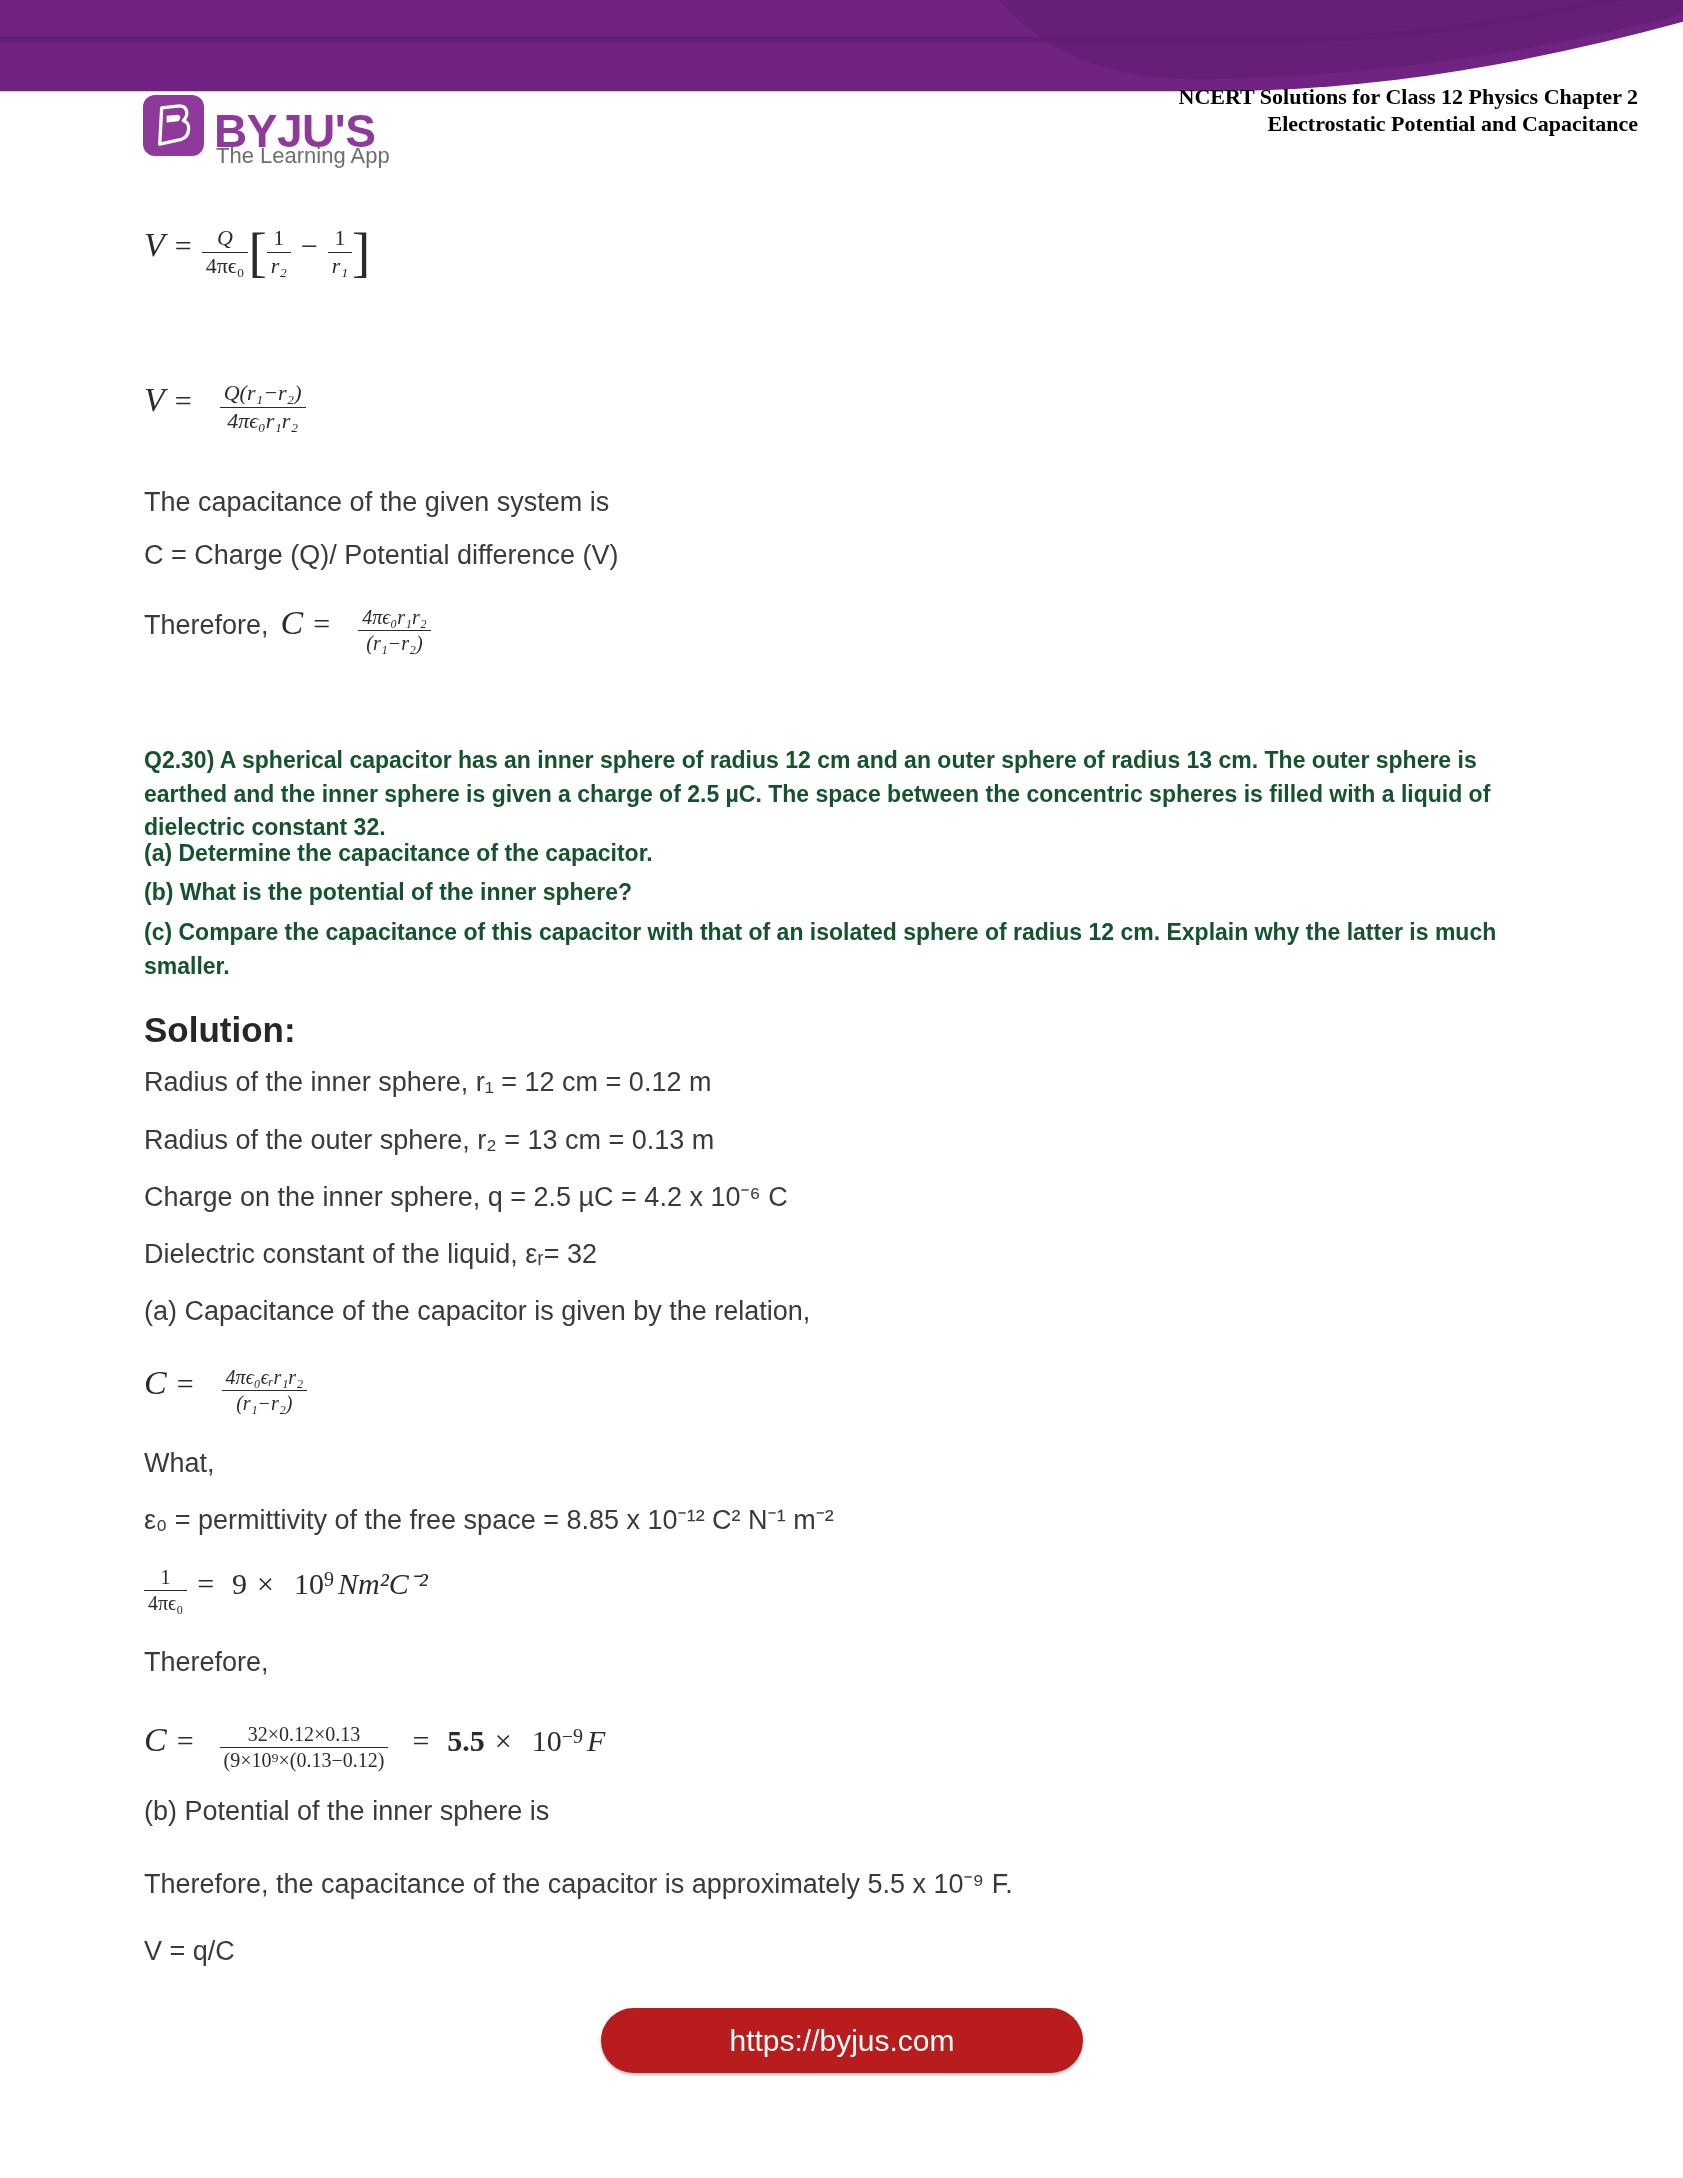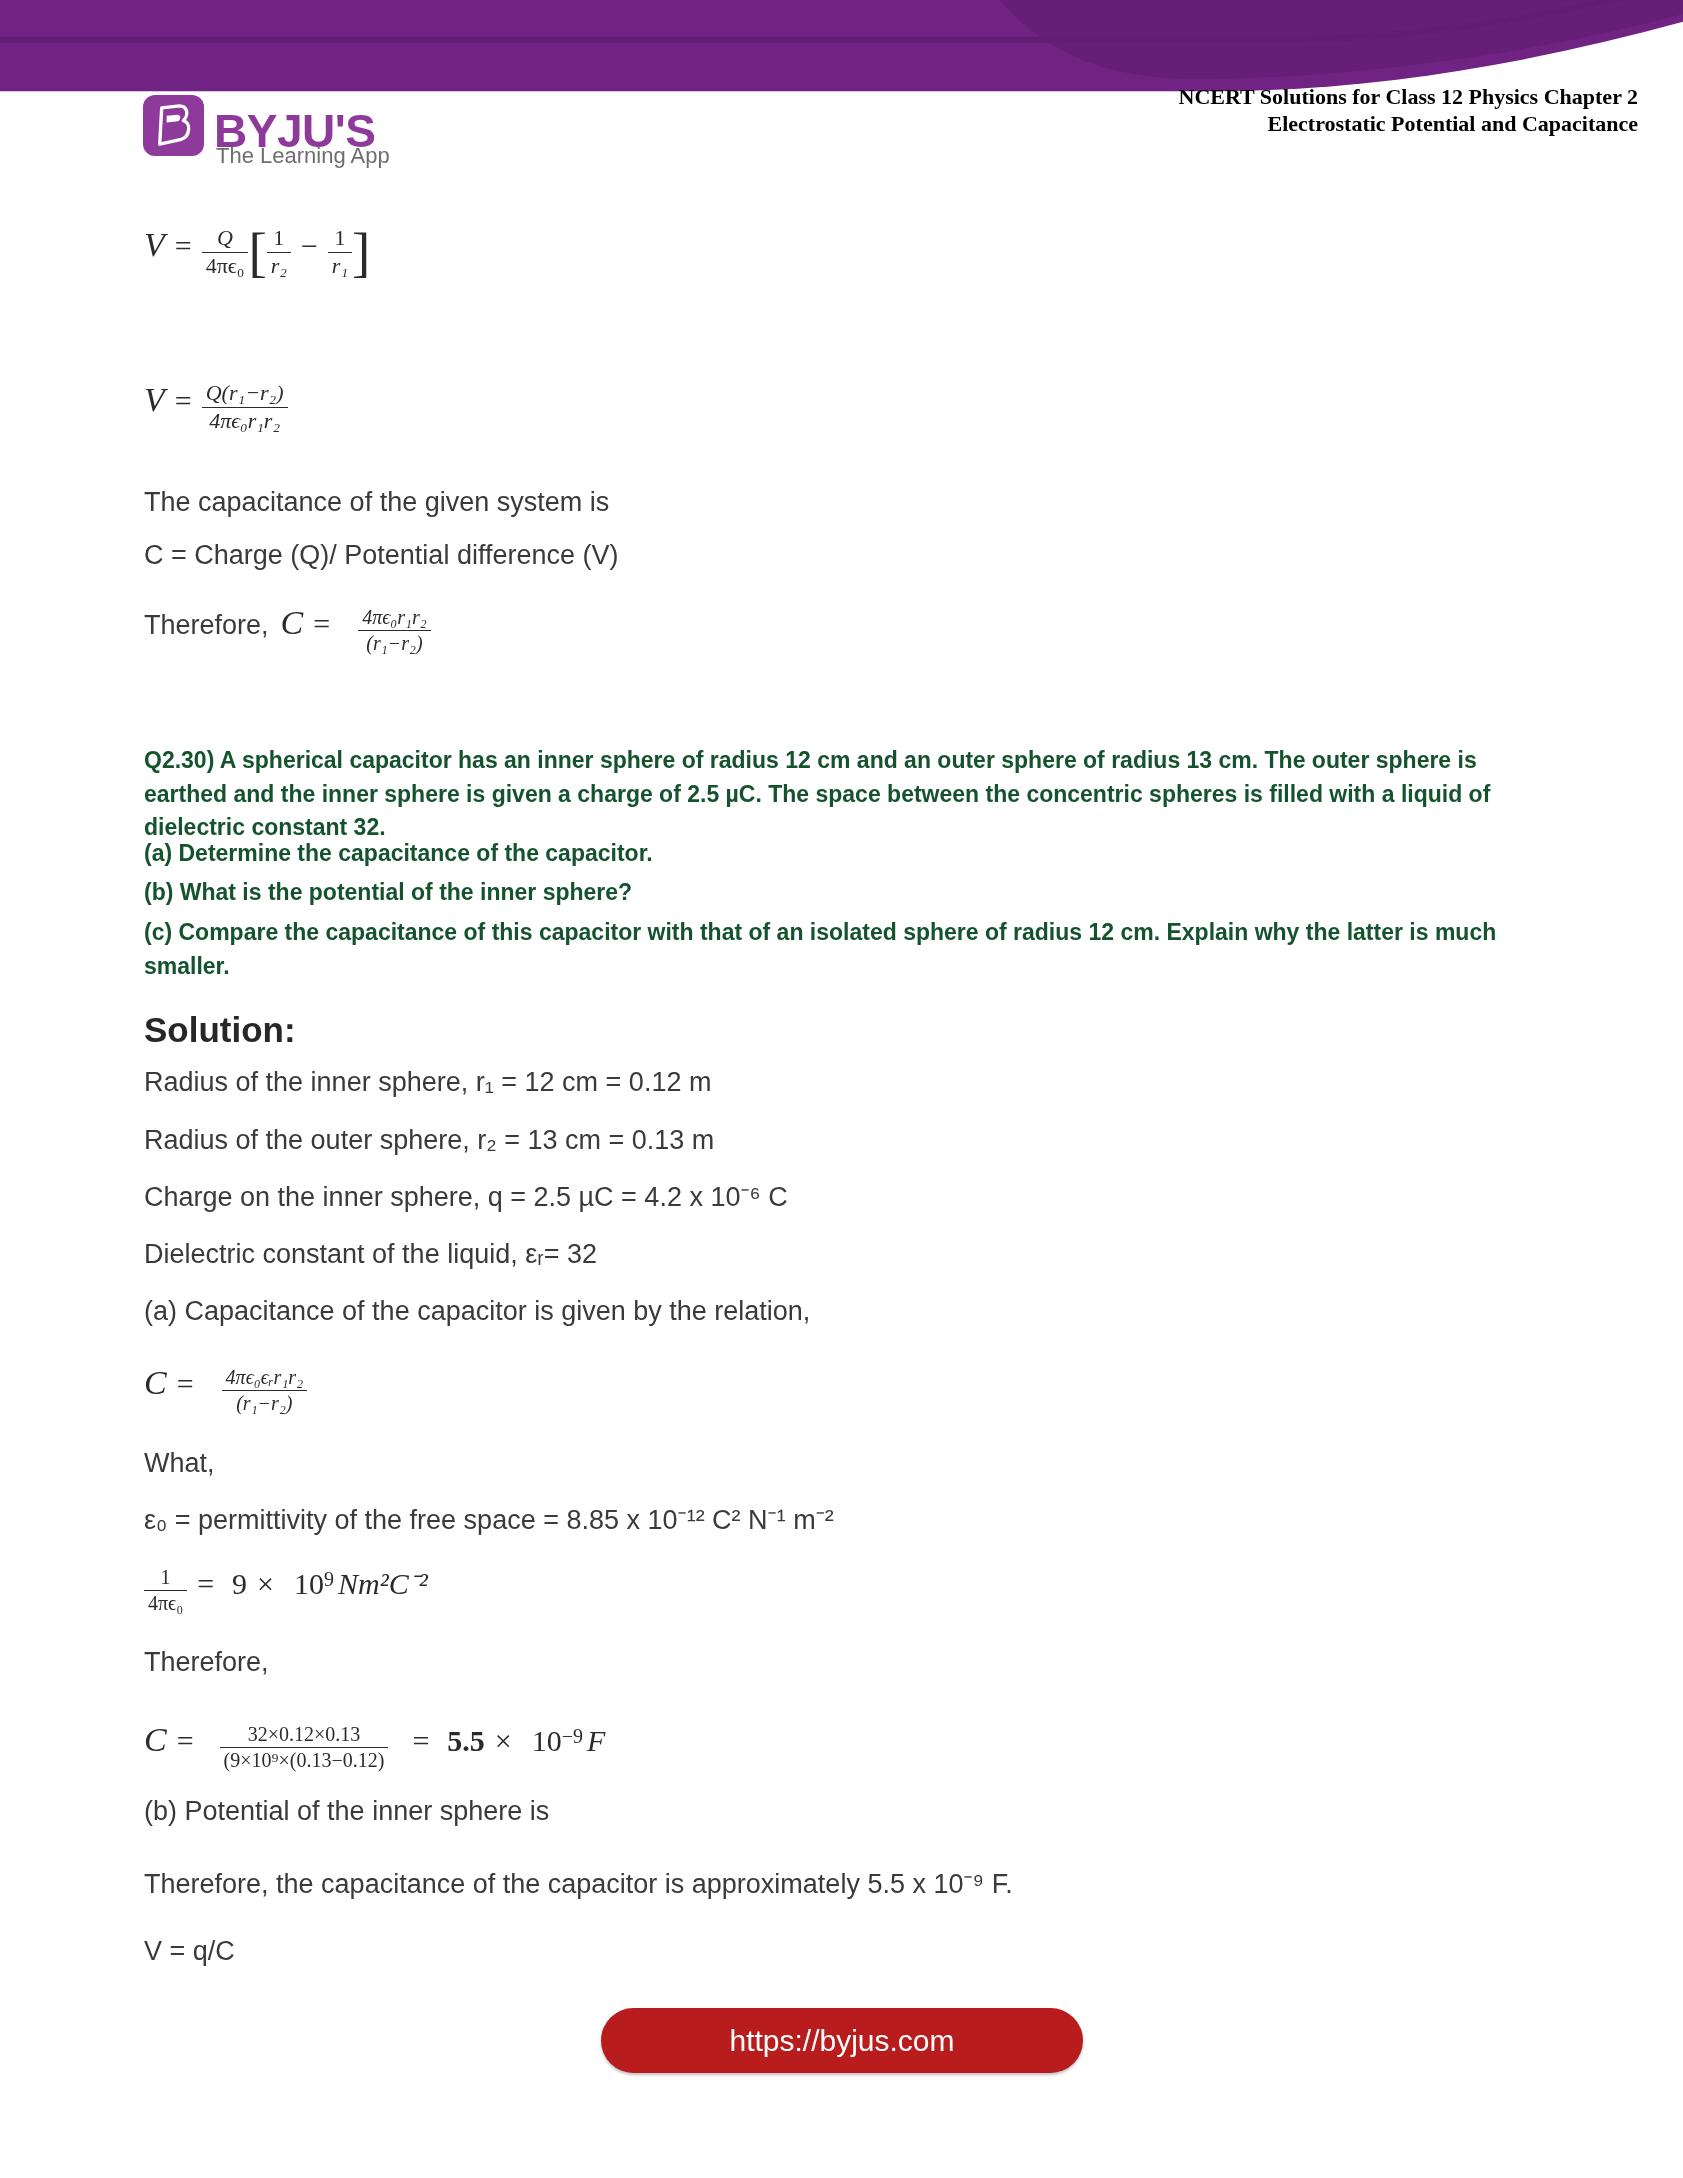--- a/index.html
+++ b/index.html
@@ -208,21 +208,21 @@
   <span class="l2">Electrostatic Potential and Capacitance</span>
 </div>
 
 <div class="content">
 
   <div class="math" style="top:226px;">
     <span class="mvar">V</span><span class="meq">=</span><span class="frac f-md"><span class="num it">Q</span><span class="den">4πϵ₀</span></span><span class="brk">[</span><span class="frac f-md"><span class="num">1</span><span class="den it">r₂</span></span><span class="meq">−</span><span class="frac f-md"><span class="num">1</span><span class="den it">r₁</span></span><span class="brk">]</span>
   </div>
 
   <div class="math" style="top:381px;">
-    <span class="mvar">V</span><span class="meq">=</span><span class="frac f-md it" style="text-align:center;"><span class="num">Q(r₁−r₂)</span><span class="den">4πϵ₀r₁r₂</span></span>
+    <span class="mvar">V</span><span class="meq">=</span><span class="frac f-md it" style="margin-left:18px;text-align:center;"><span class="num">Q(r₁−r₂)</span><span class="den">4πϵ₀r₁r₂</span></span>
   </div>
 
   <div class="line" style="top:486px;">The capacitance of the given system is</div>
   <div class="line" style="top:539px;">C = Charge (Q)/ Potential difference (V)</div>
 
   <div class="math" style="top:604px;">
     <span style="font-family:'Liberation Sans',sans-serif;font-size:27px;color:#3a3a3a;">Therefore,</span><span class="mvar" style="margin-left:12px;">C</span><span class="meq">=</span><span class="frac f-sm it" style="margin-left:18px;"><span class="num">4πϵ₀r₁r₂</span><span class="den">(r₁−r₂)</span></span>
   </div>
 
   <div class="q-block" style="top:744px;">Q2.30) A spherical capacitor has an inner sphere of radius 12 cm and an outer sphere of radius 13 cm. The outer sphere is earthed and the inner sphere is given a charge of 2.5 µC. The space between the concentric spheres is filled with a liquid of dielectric constant 32.</div>

